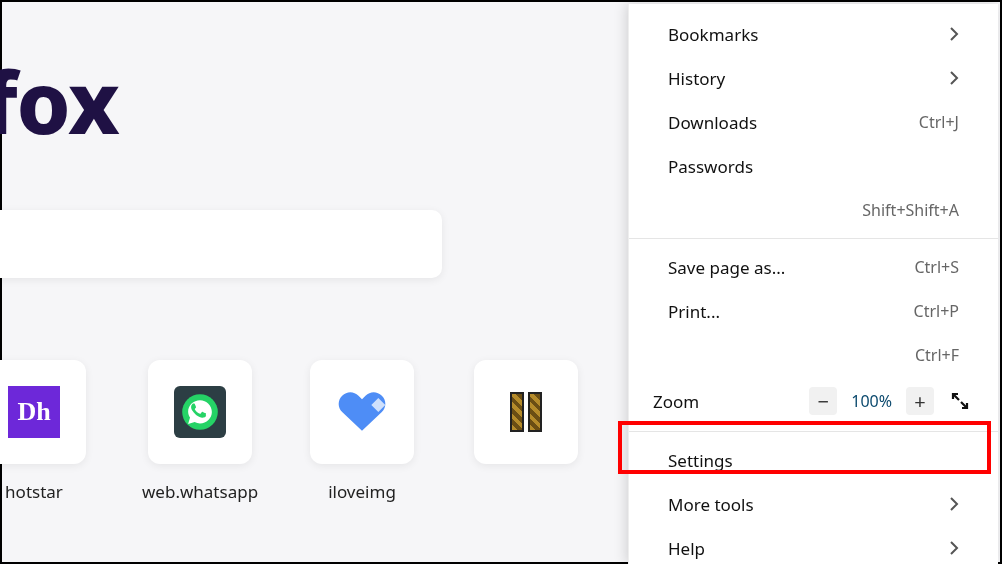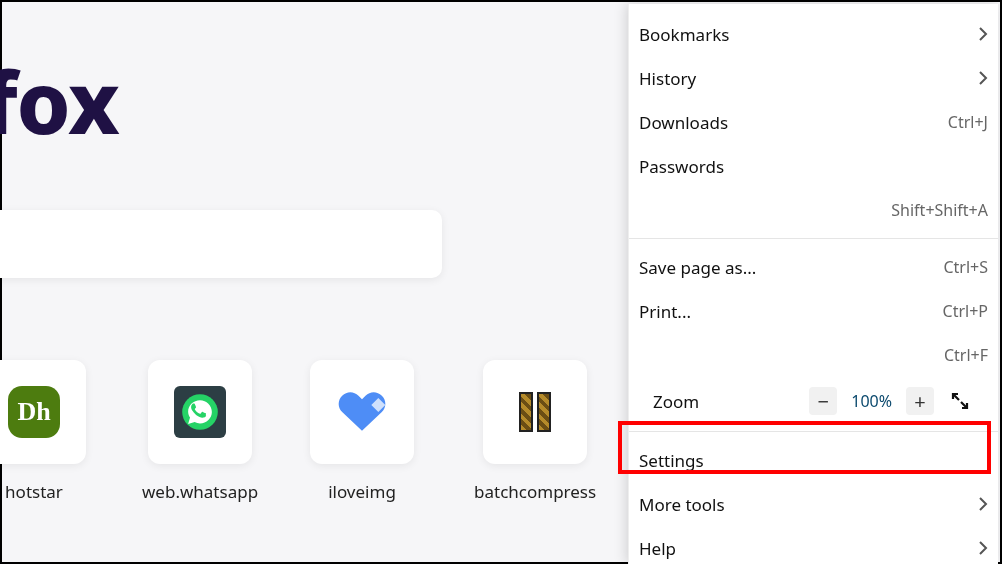--- a/index.html
+++ b/index.html
@@ -42,40 +42,40 @@
     background: #fff;
     border-radius: 12px;
     box-shadow: 0 2px 8px rgba(0,0,0,0.07);
     display: flex; align-items: center; justify-content: center;
     margin: 0 auto 16px;
   }
   .tile-label {
     font-size: 17px;
     color: #222;
   }
-  .ico-hotstar { width: 52px; height: 52px; border-radius: 14px; background: #4d7c0f; display:flex;align-items:center;justify-content:center;color:#fff;font-weight:700;font-size:26px;font-family:Georgia,serif;}
+  .ico-hotstar { width: 52px; height: 52px; border-radius: 0; background: #6d28d9; display:flex;align-items:center;justify-content:center;color:#fff;font-weight:700;font-size:26px;font-family:Georgia,serif;}
   .ico-wa { width: 52px; height: 52px; border-radius: 6px; background:#2c3e44; display:flex;align-items:center;justify-content:center;}
   .ico-wa svg { width: 38px; height: 38px; }
   .ico-heart svg { width: 56px; height: 56px; }
   .ico-batch { display:flex; gap:4px; }
   .ico-batch .bar { width: 14px; height: 40px; background: repeating-linear-gradient(45deg,#b58b2a,#b58b2a 4px,#6b4e14 4px,#6b4e14 8px); border:2px solid #222; }
 
   
   .menu {
     position: absolute; right: 2px; top: 2px;
     width: 370px; height: 560px;
     background: #fff;
     box-shadow: -2px 0 12px rgba(0,0,0,0.15);
     border-left: 1px solid #eee;
     overflow: hidden;
   }
   .menu-inner { padding-top: 8px; }
   .menu-item {
     display:flex; align-items:center;
-    padding: 0 10px;
+    padding: 0 39px;
     height: 44px;
     font-size: 17px;
     color: #111;
     cursor: pointer;
   }
   .menu-item .label { flex: 0 0 auto; }
   .menu-item .filler { flex: 1 1 auto; }
   .menu-item .shortcut { color:#666; font-size: 16px; }
   .menu-item .chev { color:#555; }
   .menu-sep { height: 1px; background:#e5e5e5; margin: 6px 0; }
@@ -136,21 +136,20 @@
         <div class="tile-label">iloveimg</div>
       </div>
 
       <div class="tile" style="left:492px">
         <div class="tile-box">
           <div class="ico-batch">
             <div class="bar"></div>
               <div class="bar"></div>
           </div>
         </div>
-        <div class="tile-label">batchcompress</div>
       </div>
 
     </div>
   </div>
 
   <div class="menu">
     <div class="menu-inner">
 
       <div class="menu-item">
         <span class="label">Bookmarks</span>

